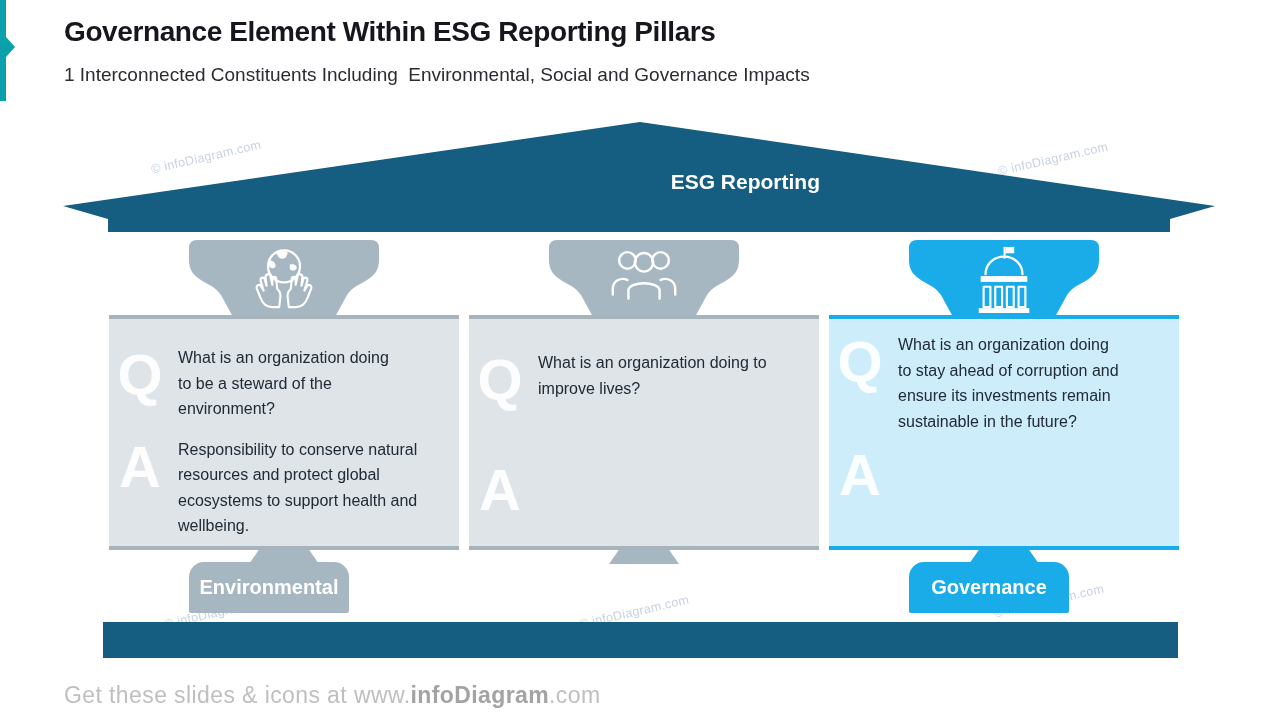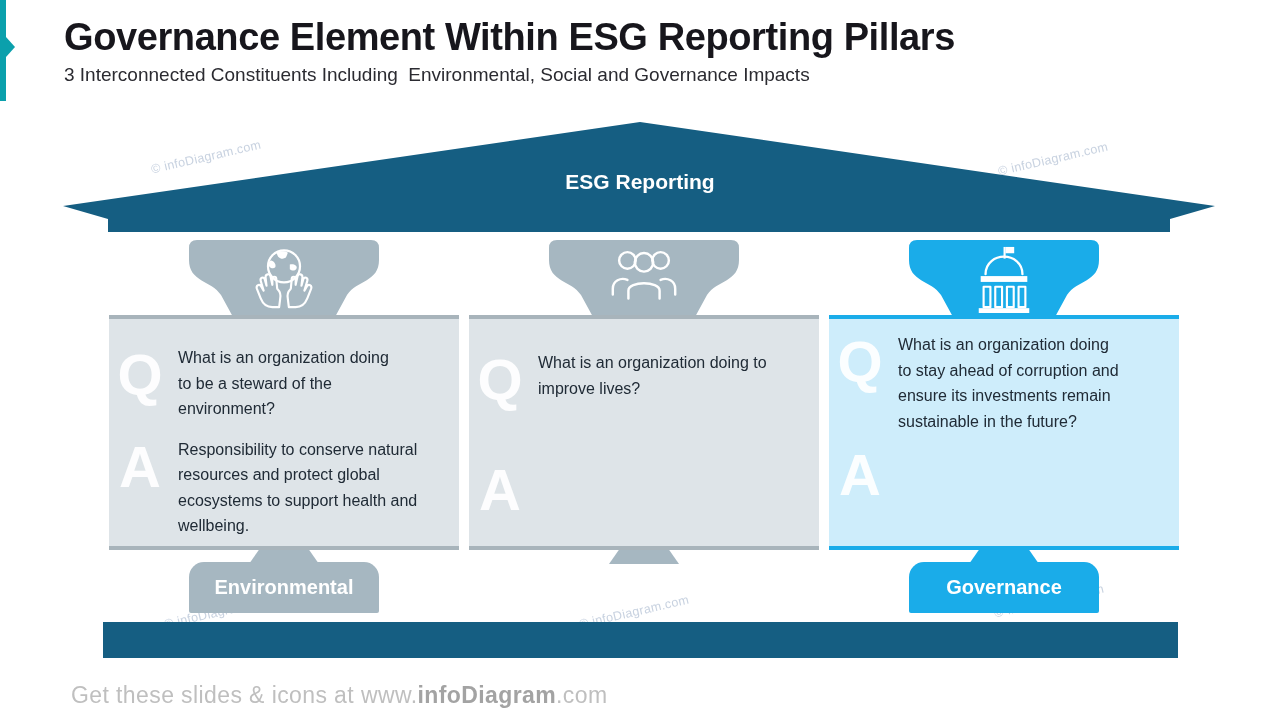--- a/index.html
+++ b/index.html
@@ -6,28 +6,28 @@
   .slide{position:relative;width:1280px;height:720px;background:#ffffff;overflow:hidden;
          font-family:"Liberation Sans","DejaVu Sans",sans-serif;}
 
   
   .accent-bar{position:absolute;left:0;top:0;width:6px;height:101px;background:#0BA0AC;}
   .accent-arrow{position:absolute;left:6px;top:37px;width:0;height:0;
                 border-top:10px solid transparent;border-bottom:10px solid transparent;
                 border-left:9px solid #0BA0AC;}
 
   
-  .title{position:absolute;left:64px;top:16px;font-size:38px;font-weight:600;
+  .title{position:absolute;left:64px;top:16px;font-size:28px;font-weight:600;
          color:#17161C;letter-spacing:-0.4px;white-space:nowrap;}
   .subtitle{position:absolute;left:64px;top:64px;font-size:19px;font-weight:400;
             color:#2B2B31;white-space:pre-wrap;}
 
   
   .roof-svg{position:absolute;left:60px;top:118px;z-index:2;}
-  .roof-label{position:absolute;left:460px;top:170px;width:360px;text-align:center;
+  .roof-label{position:absolute;left:460px;top:170px;width:360px;text-align:right;
               z-index:3;color:#ffffff;font-size:21px;font-weight:700;}
 
   
   .wm{position:absolute;z-index:1;font-size:12.5px;color:#C8D2E0;white-space:nowrap;
       transform:rotate(-13deg);letter-spacing:0.3px;}
 
   
   .pillar{position:absolute;top:240px;width:350px;height:373px;}
   .pillar-env{left:109px;}
   .pillar-soc{left:469px;}
@@ -48,46 +48,46 @@
   .qa-letter{flex:0 0 62px;width:62px;text-align:center;font-size:58px;font-weight:700;
              line-height:0.95;color:rgba(255,255,255,0.92);margin-top:2px;}
   .qa-text{margin:0 0 0 7px;font-size:16px;line-height:25.5px;color:#202B36;
            white-space:pre-line;}
   .pillar-env .qa-row-q{margin-top:26px;}  .pillar-env .qa-row-a{margin-top:15px;}
   .pillar-soc .qa-row-q{margin-top:31px;}  .pillar-soc .qa-row-a{margin-top:53px;}
   .pillar-gov .qa-row-q{margin-top:13px;}  .pillar-gov .qa-row-a{margin-top:11px;}
 
   .ped-neck{position:absolute;left:calc(50% - 35px);top:310px;width:70px;height:14px;z-index:3;
             background:currentColor;clip-path:polygon(14% 0,86% 0,100% 100%,0 100%);}
-  .ped-block{position:absolute;left:calc(50% - 95px);top:322px;width:190px;height:51px;z-index:3;
+  .ped-block{position:absolute;left:calc(50% - 95px);top:322px;width:160px;height:51px;z-index:3;
              background:currentColor;border-radius:15px 15px 2px 2px;
              display:flex;align-items:center;justify-content:center;}
   .ped-label{color:#ffffff;font-size:20px;font-weight:700;}
 
   
   .base-bar{position:absolute;left:103px;top:622px;width:1075px;height:36px;
             background:#155E82;z-index:2;}
 
   
-  .footer{position:absolute;left:71px;top:682px;font-size:23px;color:#BFBFBF;
+  .footer{position:absolute;left:64px;top:682px;font-size:23px;color:#BFBFBF;
           letter-spacing:0.4px;}
   .footer .brand{font-weight:700;color:#A3A3A3;}
 
   .icon-stroke{stroke:#fff;fill:none;stroke-linecap:round;stroke-linejoin:round;}
 </style>
 </head>
 <body>
 
 <div class="slide">
 
   <div class="accent-bar"></div>
   <div class="accent-arrow"></div>
 
   <div class="title">Governance Element Within ESG Reporting Pillars</div>
-  <div class="subtitle">3 Interconnected Constituents Including  Environmental, Social and Governance Impacts</div>
+  <div class="subtitle">1 Interconnected Constituents Including  Environmental, Social and Governance Impacts</div>
 
   <span class="wm" style="left:150px;top:150px;">© infoDiagram.com</span>
   <span class="wm" style="left:997px;top:152px;">© infoDiagram.com</span>
   <span class="wm" style="left:163px;top:605px;">© infoDiagram.com</span>
   <span class="wm" style="left:578px;top:605px;">© infoDiagram.com</span>
   <span class="wm" style="left:993px;top:594px;">© infoDiagram.com</span>
 
   <svg class="roof-svg" width="1158" height="118" viewBox="0 0 1158 118">
     <polygon points="580,4 1155,88 1110,101 1110,114 48,114 48,101 3,88" fill="#155E82"></polygon>
   </svg>

